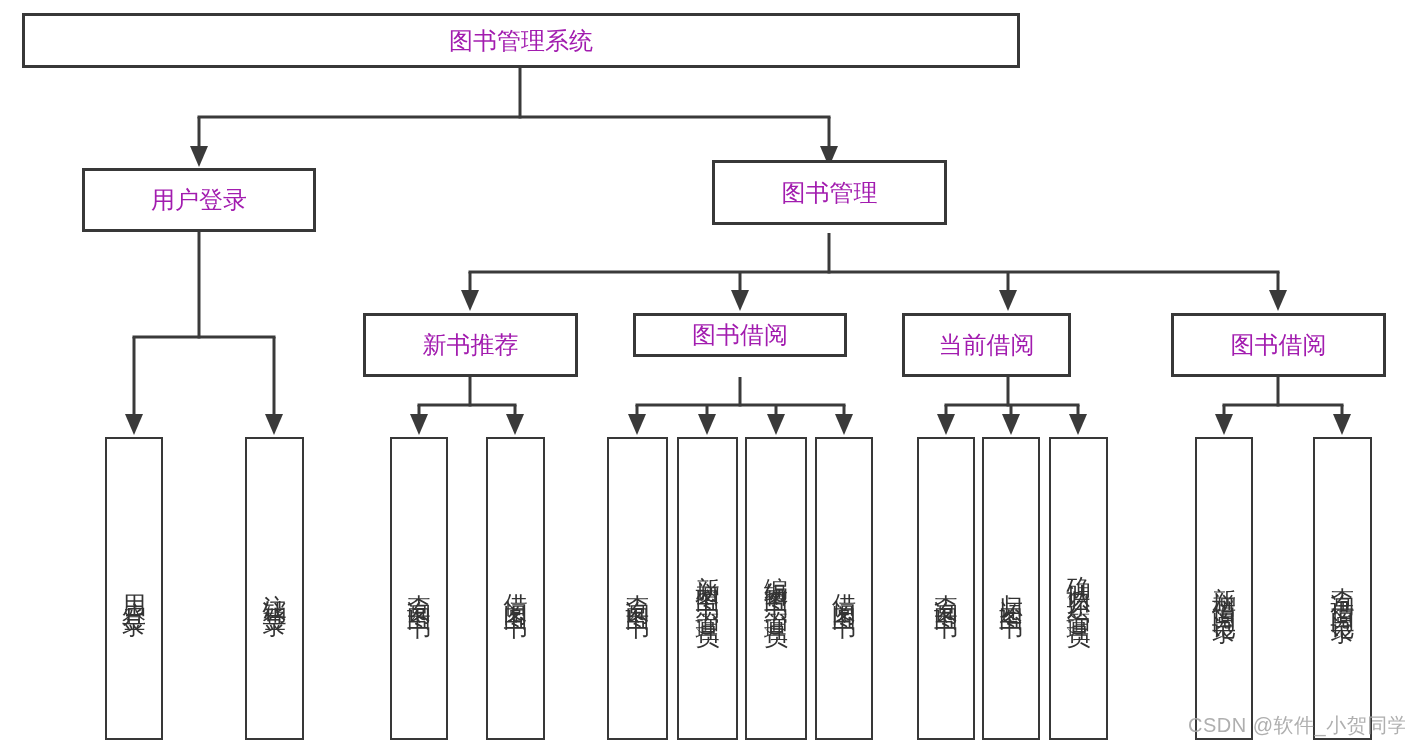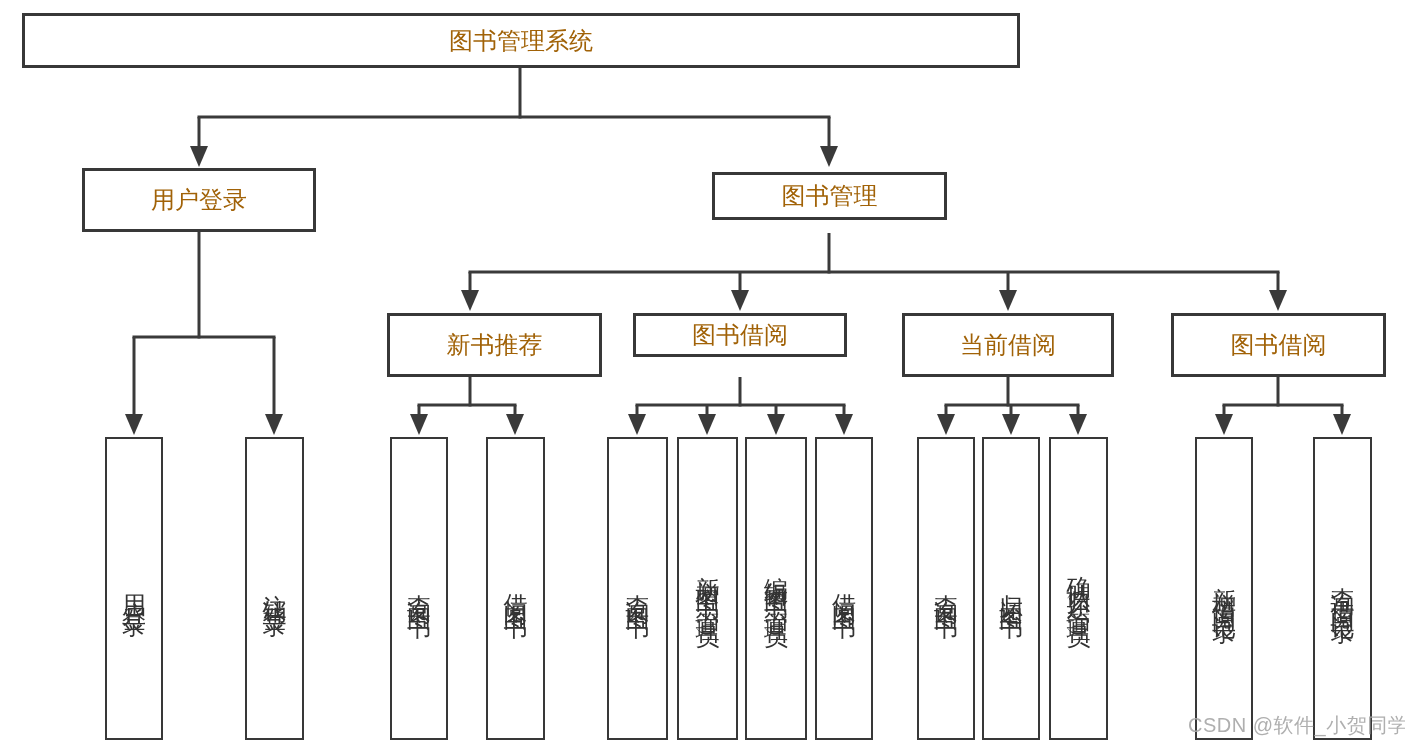--- a/index.html
+++ b/index.html
@@ -4,21 +4,21 @@
 <style>
   html,body{margin:0;padding:0;background:#fff;}
   #stage{
     position:relative;width:1405px;height:747px;background:#ffffff;
     font-family:"Liberation Sans","DejaVu Sans",sans-serif;overflow:hidden;
   }
   #connectors{position:absolute;left:0;top:0;pointer-events:none;}
   .hbox{
     position:absolute;background:#fff;border:3px solid #383838;
     display:flex;align-items:center;justify-content:center;
-    font-size:24px;color:#a16207;box-sizing:border-box;
+    font-size:24px;color:#a21caf;box-sizing:border-box;
   }
   .vbox{
     position:absolute;background:#fff;border:2.5px solid #383838;
     display:flex;align-items:center;justify-content:center;
     box-sizing:border-box;
   }
   .vtext{
     writing-mode:vertical-rl;text-orientation:mixed;
     font-size:24px;color:#333;letter-spacing:7px;line-height:1;
     white-space:nowrap;
@@ -99,31 +99,31 @@
     </g>
   </svg>
 
   <div class="hbox" style="left:22px;top:13px;width:998px;height:55px;">
     <span>图书管理系统</span>
   </div>
 
   <div class="hbox" style="left:82px;top:168px;width:234px;height:64px;">
     <span>用户登录</span>
   </div>
-  <div class="hbox" style="left:712px;top:172px;width:235px;height:48px;">
+  <div class="hbox" style="left:712px;top:160px;width:235px;height:65px;">
     <span>图书管理</span>
   </div>
 
-  <div class="hbox" style="left:363px;top:313px;width:215px;height:64px;margin-left:24px;">
+  <div class="hbox" style="left:363px;top:313px;width:215px;height:64px;">
     <span>新书推荐</span>
   </div>
   <div class="hbox" style="left:633px;top:313px;width:214px;height:44px;">
     <span>图书借阅</span>
   </div>
-  <div class="hbox" style="left:902px;top:313px;width:212px;height:64px;">
+  <div class="hbox" style="left:902px;top:313px;width:169px;height:64px;">
     <span>当前借阅</span>
   </div>
   <div class="hbox" style="left:1171px;top:313px;width:215px;height:64px;">
     <span>图书借阅</span>
   </div>
 
   <div class="vbox" style="left:105px;top:437px;width:58px;height:303px;">
     <span class="vtext">用户登录</span>
   </div>
   <div class="vbox" style="left:245px;top:437px;width:59px;height:303px;">

